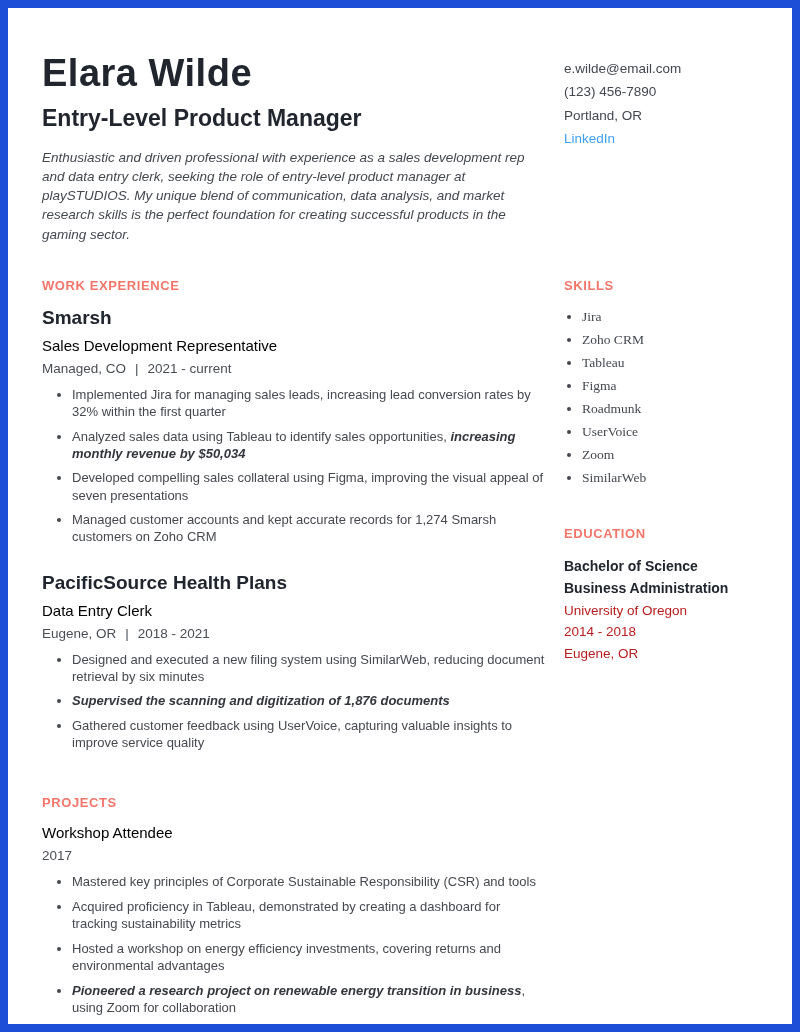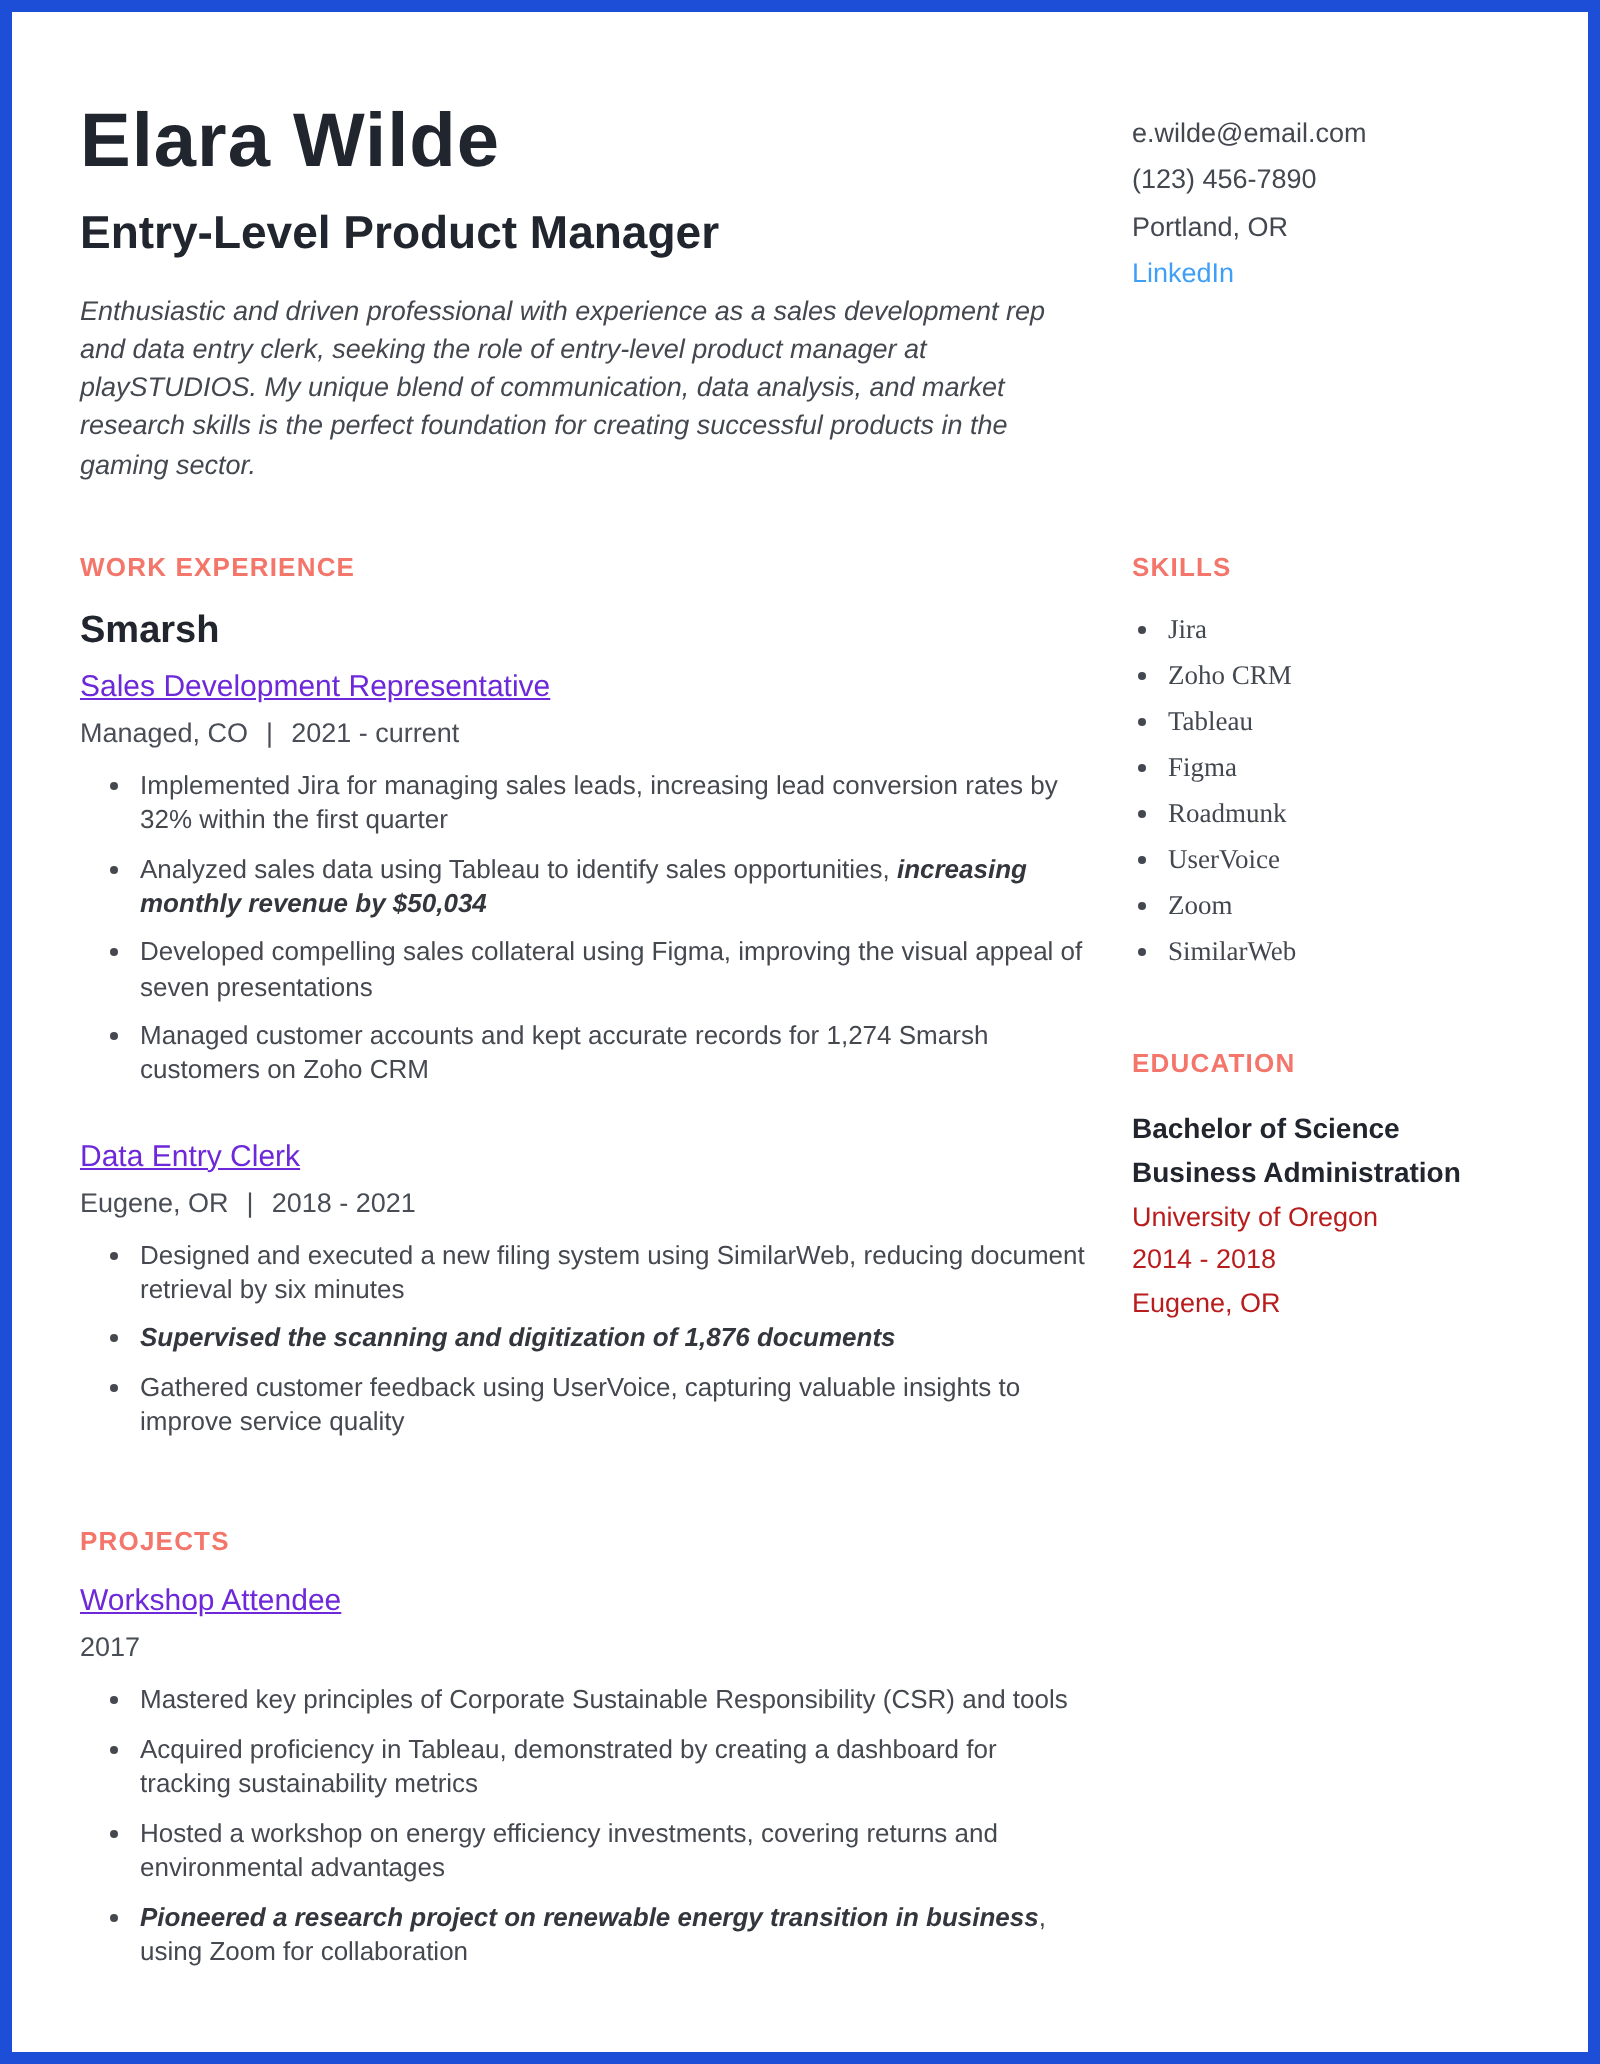--- a/index.html
+++ b/index.html
@@ -1,21 +1,21 @@
 <!DOCTYPE html>
 <html><head>
 <meta charset="utf-8">
 <style>
   html, body { margin: 0; padding: 0; background: #171a1f; }
   .page {
     box-sizing: border-box;
     width: 800px;
     height: 1032px;
     background: #ffffff;
-    border: 6px solid #1d4ed8;
+    border: 8px solid #1d4ed8;
     font-family: "Liberation Sans", sans-serif;
     color: #45494f;
     overflow: hidden;
   }
   .inner { padding: 38px 28px 20px 34px; }
 
   
   .header-row { display: flex; justify-content: space-between; }
   .header-left { width: 500px; }
   .person-name {
@@ -43,21 +43,21 @@
   .col-right { width: 200px; }
 
   .section-label {
     color: #f4766b; font-size: 13px; font-weight: 800;
     letter-spacing: 0.6px; margin: 0 0 14px 0;
   }
   .company {
     font-size: 19px; font-weight: 700; color: #21252e;
     margin: 0 0 8px 0;
   }
-  .role { font-size: 15px; color: #6d28d9; margin: 0 0 7px 0; text-decoration: underline; }
+  .role { font-size: 15px; color: #000000; margin: 0 0 7px 0; }
   .meta { font-size: 13.5px; color: #494d55; margin: 0 0 8px 0; }
   .meta .div { margin: 0 9px; }
 
   ul.bullets { margin: 0 0 0 0; padding: 2px 0 0 30px; }
   ul.bullets li {
     font-size: 13px; line-height: 1.32; margin-bottom: 7.5px;
     color: #45484f;
   }
   .emph { font-weight: 700; font-style: italic; color: #33363d; }
 
@@ -107,20 +107,21 @@
             </p>
             <ul class="bullets">
               <li><span>Implemented Jira for managing sales leads, increasing lead conversion rates by 32% within the first quarter</span><span class="emph"></span><span></span></li>
               <li><span>Analyzed sales data using Tableau to identify sales opportunities, </span><span class="emph">increasing monthly revenue by $50,034</span><span></span></li>
               <li><span>Developed compelling sales collateral using Figma, improving the visual appeal of seven presentations</span><span class="emph"></span><span></span></li>
               <li><span>Managed customer accounts and kept accurate records for 1,274 Smarsh customers on Zoho CRM</span><span class="emph"></span><span></span></li>
             </ul>
           </div>
 
           <div class="job">
+            <h4 class="company">PacificSource Health Plans</h4>
             <p class="role">Data Entry Clerk</p>
             <p class="meta">
               <span>Eugene, OR</span><span class="div">|</span><span>2018 - 2021</span>
             </p>
             <ul class="bullets">
               <li><span>Designed and executed a new filing system using SimilarWeb, reducing document retrieval by six minutes</span><span class="emph"></span><span></span></li>
               <li><span></span><span class="emph">Supervised the scanning and digitization of 1,876 documents</span><span></span></li>
               <li><span>Gathered customer feedback using UserVoice, capturing valuable insights to improve service quality</span><span class="emph"></span><span></span></li>
             </ul>
           </div>

